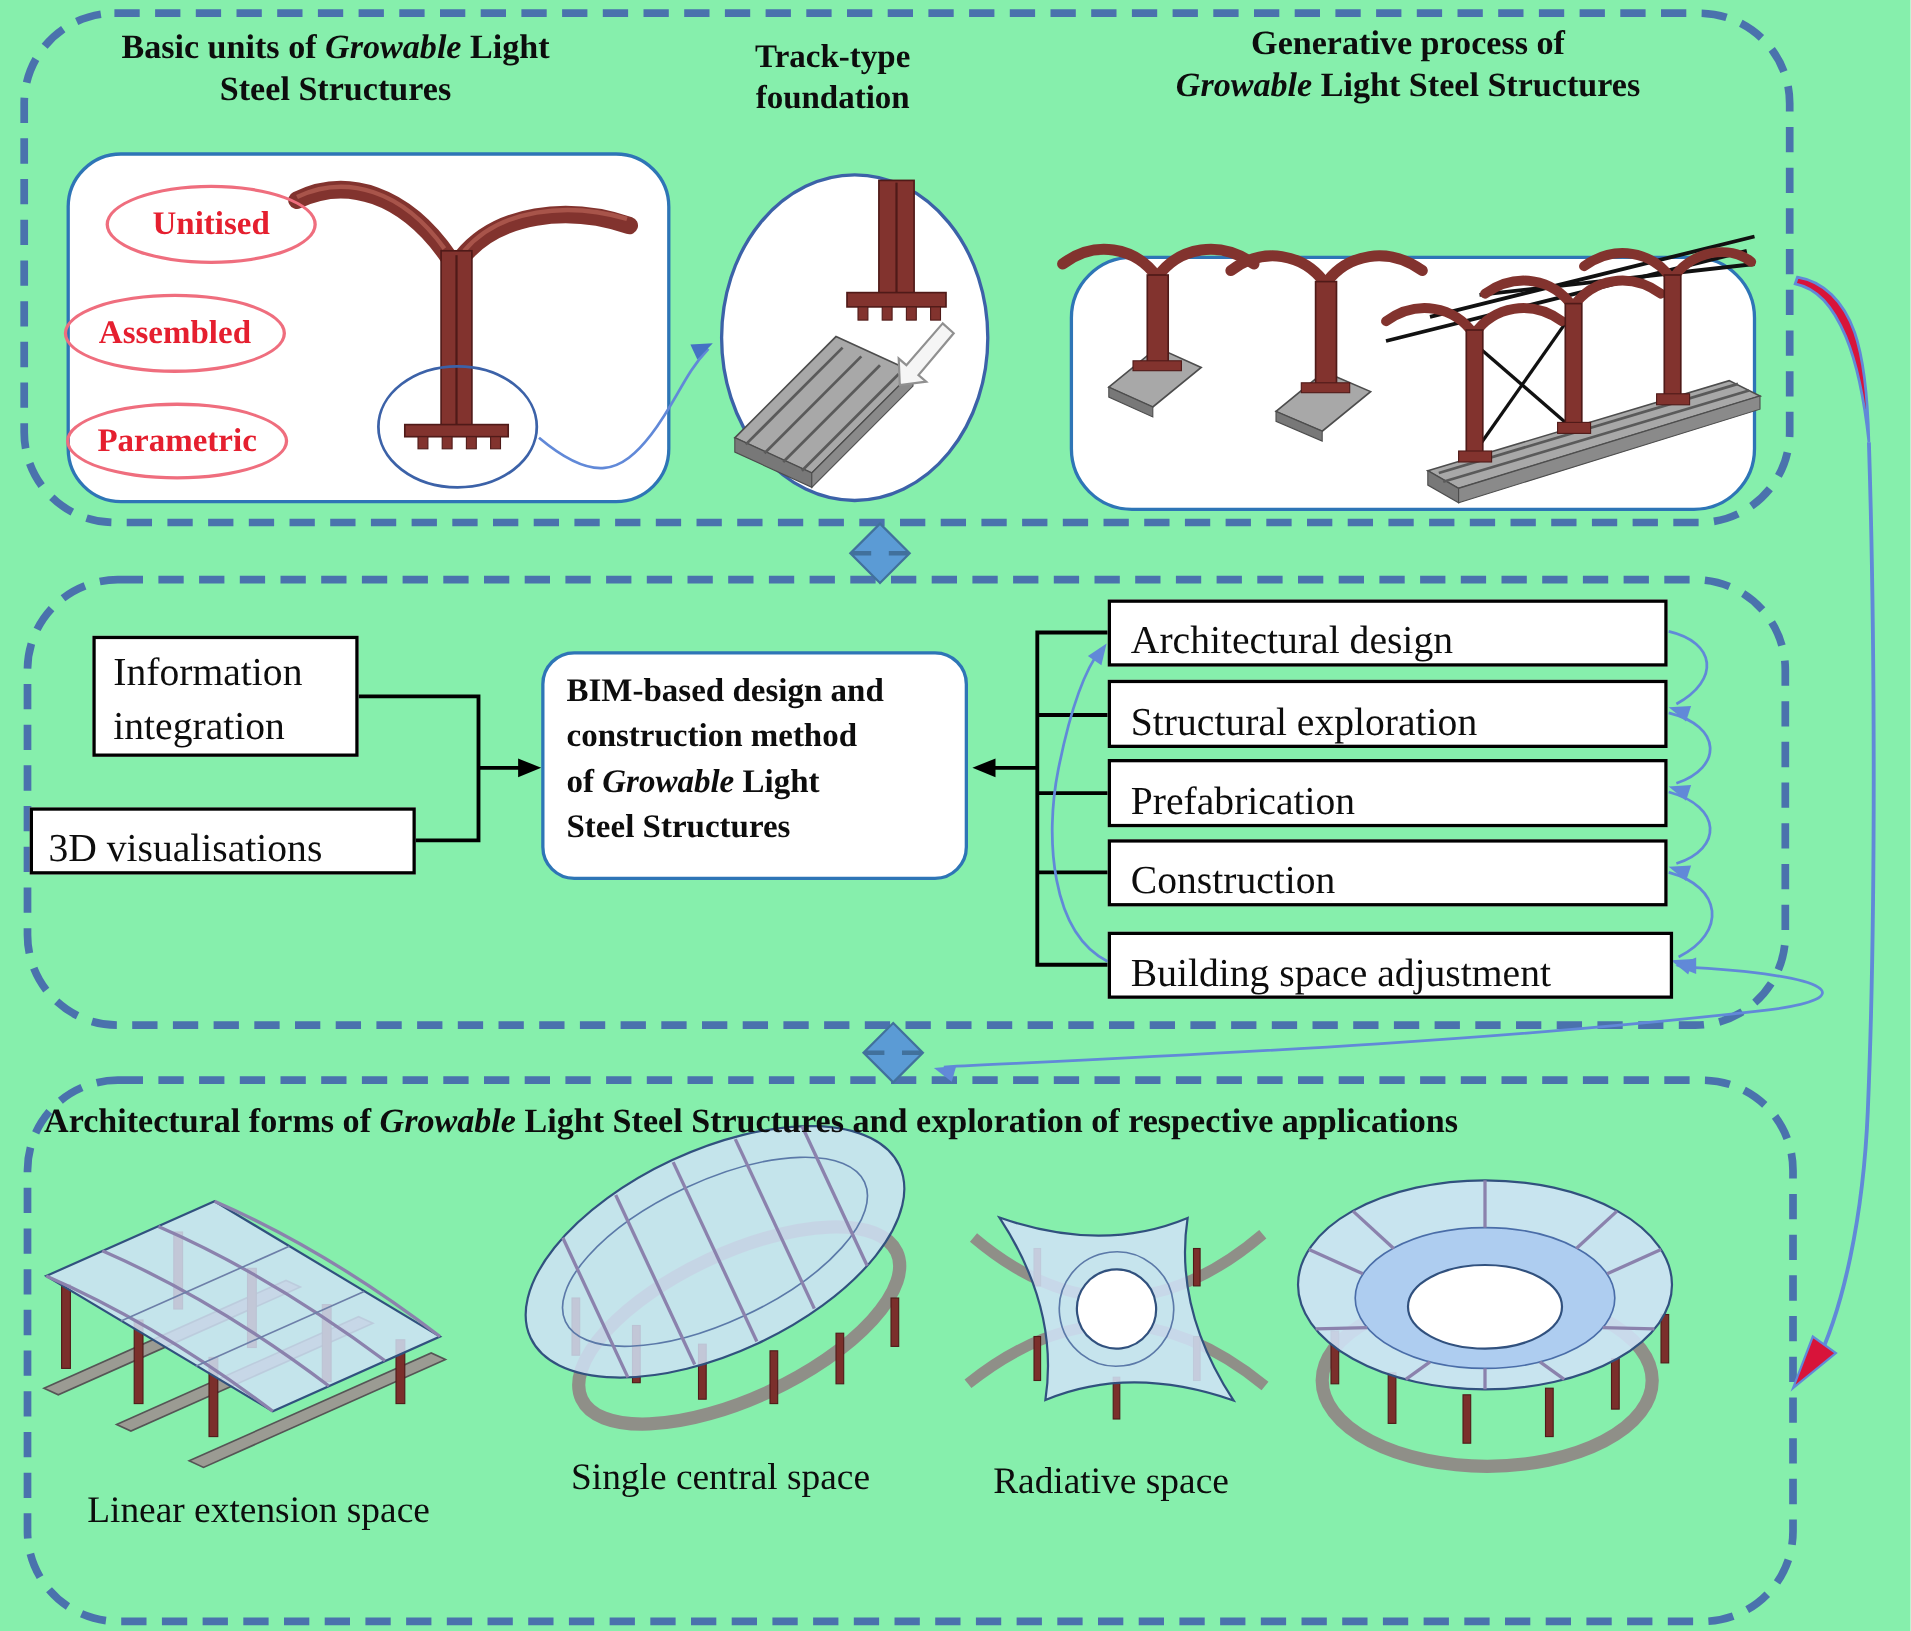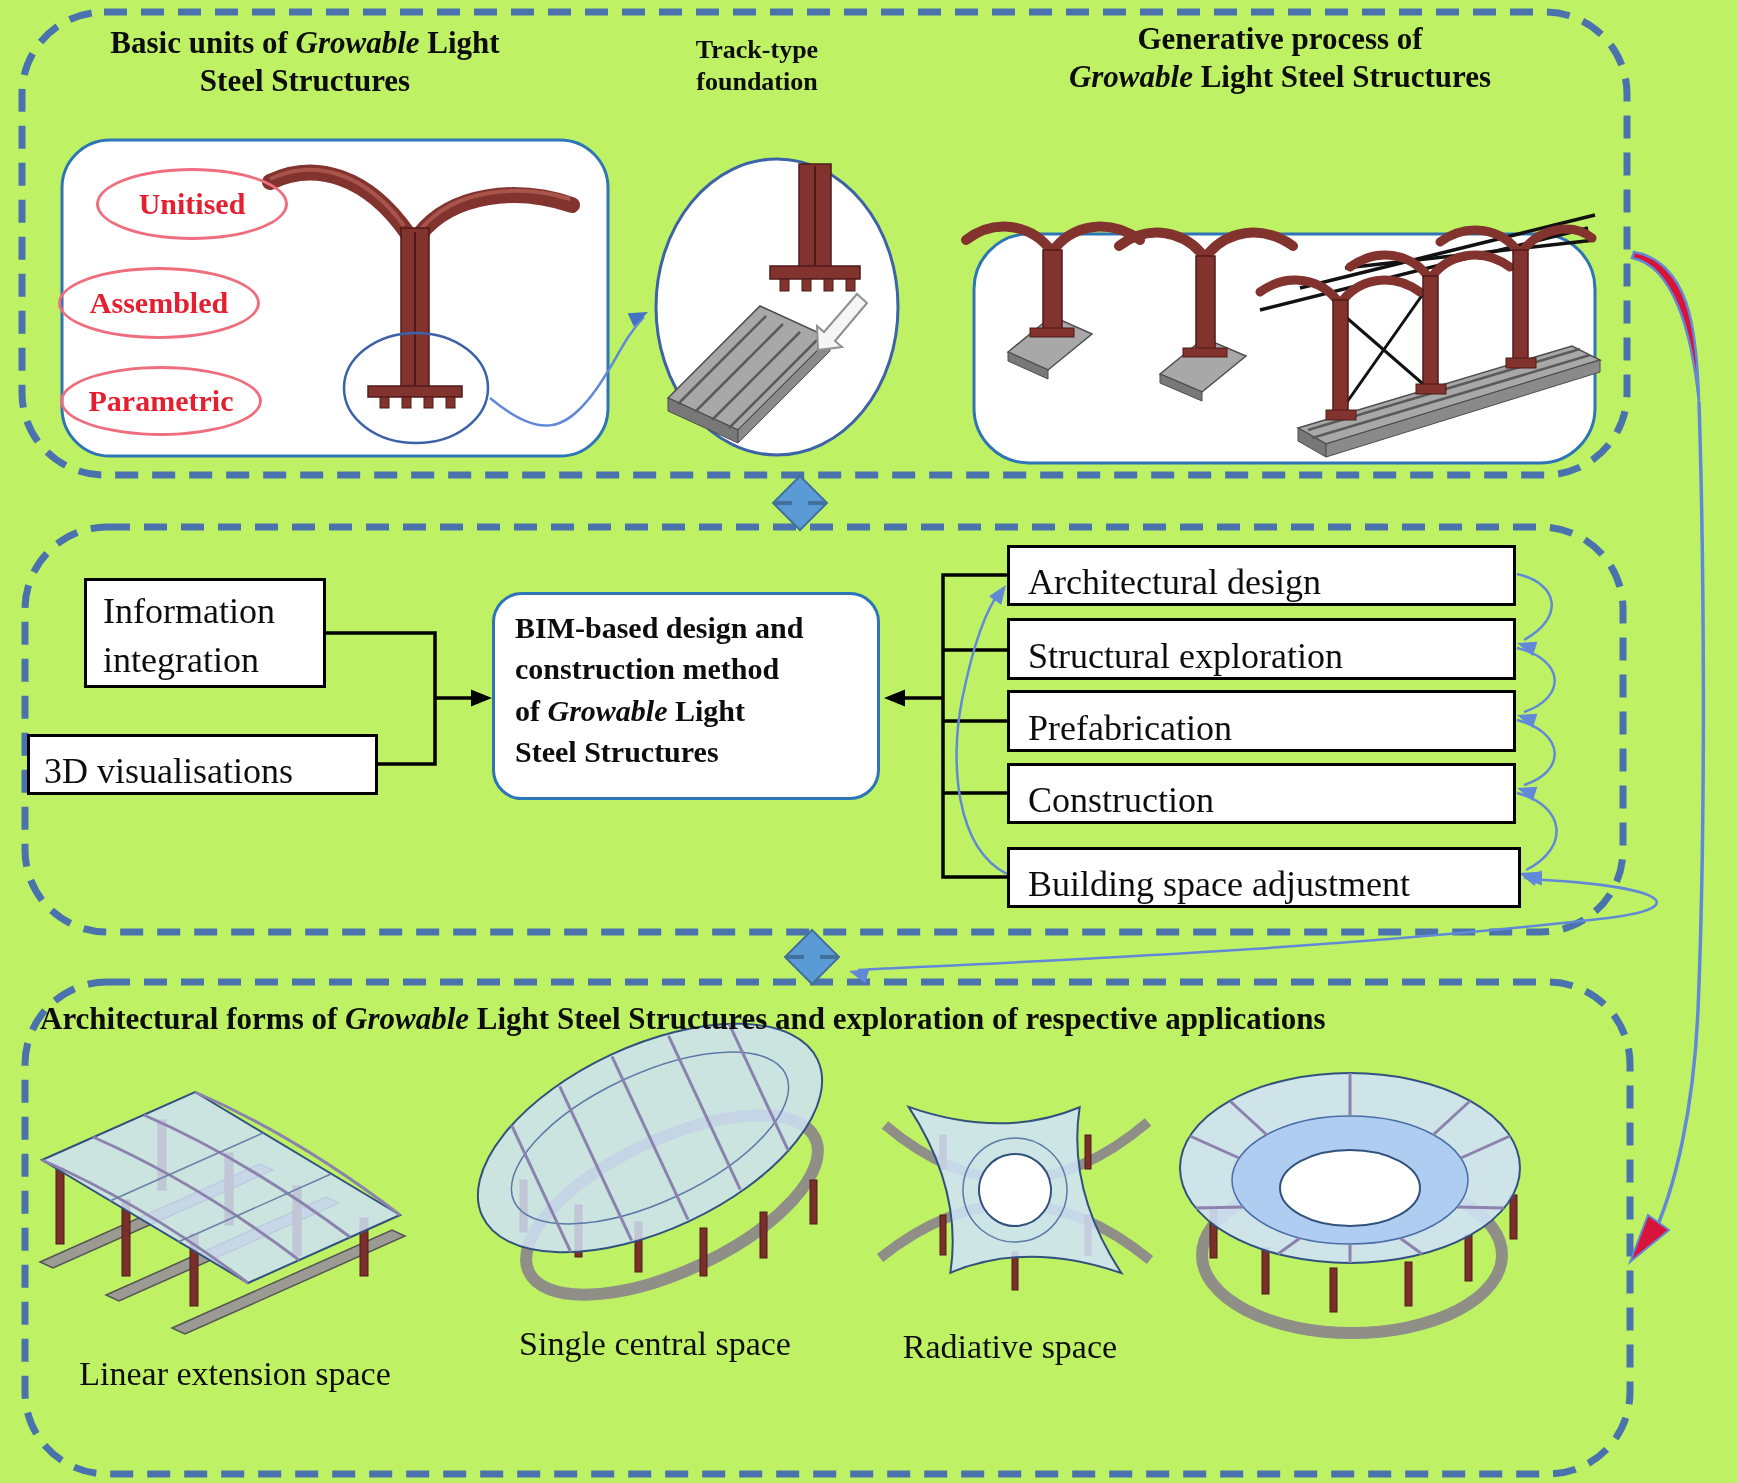--- a/index.html
+++ b/index.html
@@ -1,16 +1,16 @@
 <!DOCTYPE html>
 <html><head>
 <meta charset="utf-8">
 <style>
   html,body{margin:0;padding:0;background:#fff;}
-  #canvas{position:relative;width:1737px;height:1483px;background:#bef264;overflow:hidden;
+  #canvas{position:relative;width:1737px;height:1483px;background:#86efac;overflow:hidden;
           font-family:"Liberation Serif",serif;color:#0d0d0d;}
   #diagram-svg{position:absolute;left:0;top:0;z-index:1;}
   .txt{position:absolute;z-index:2;}
   .title{font-weight:bold;font-size:31px;line-height:1.22;text-align:center;}
   .red-ellipse{position:absolute;z-index:2;border:3px solid #ef6e7e;border-radius:50%;
                display:flex;align-items:center;justify-content:center;
                color:#e51f2f;font-weight:bold;font-size:30px;background:transparent;}
   .black-box{position:absolute;z-index:2;border:3px solid #000;background:#fff;
              box-sizing:border-box;font-size:36px;}
   .step-box{display:flex;align-items:flex-end;padding-left:18px;}
@@ -236,21 +236,21 @@
       <line x1="1422" y1="1254" x2="1400" y2="1238"></line>
     </g>
   </g>
 </svg>
 
 <div class="txt title" style="left:70px;top:24px;width:470px;">
   <div><span>Basic units of </span><i>Growable</i><span> Light</span></div>
   <div>Steel Structures</div>
 </div>
 
-<div class="txt title" style="left:612px;top:34px;width:290px;font-size:26px;">
+<div class="txt title" style="left:612px;top:34px;width:290px;font-size:30px;">
   <div>Track-type</div>
   <div>foundation</div>
 </div>
 
 <div class="txt title" style="left:930px;top:20px;width:700px;">
   <div>Generative process of</div>
   <div><i>Growable</i><span> Light Steel Structures</span></div>
 </div>
 
 <div class="red-ellipse" style="left:64px;top:168px;width:186px;height:66px;margin-left:32px;">

